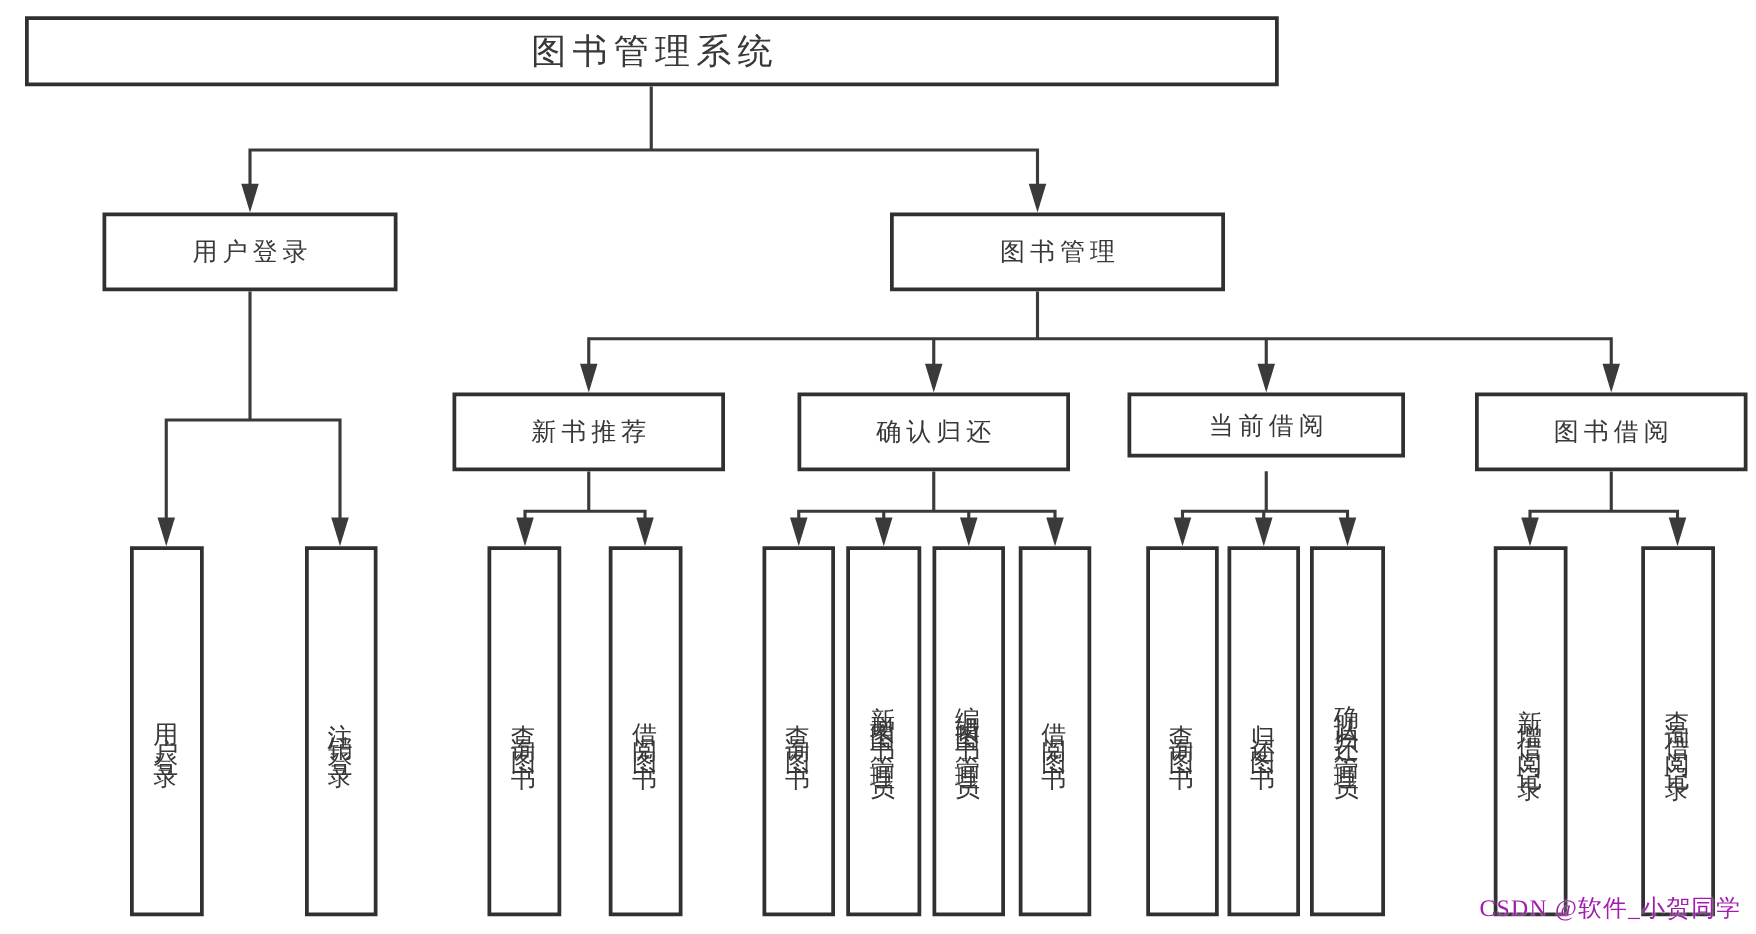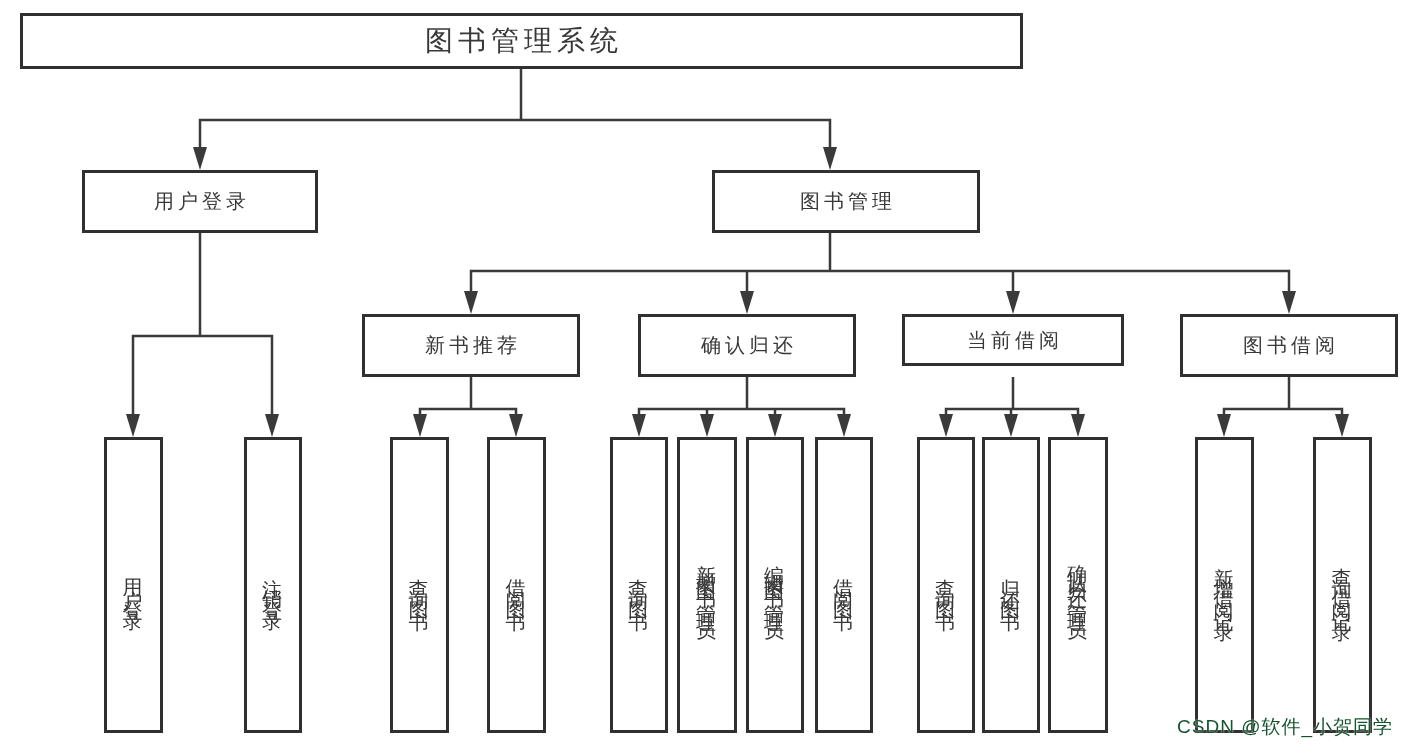--- a/index.html
+++ b/index.html
@@ -35,25 +35,25 @@
     text-orientation: mixed;
     font-size: 20px;
     letter-spacing: 11px;
   }
   .node.tight { letter-spacing: 8px; }
   .watermark {
     position: absolute;
     right: 12px;
     bottom: 7px;
     font-size: 19px;
-    color: #14532d;
+    color: #a21caf;
     letter-spacing: 1px;
     z-index: 5;
     text-shadow: 0 0 2px #ffffff;
-    font-family: Liberation Sans, sans-serif;
+    font-family: Liberation Serif, serif;
     white-space: nowrap;
   }
 </style>
 </head>
 <body>
 
 <div class="stage">
 
   <svg class="connectors" width="1405" height="747" viewBox="0 0 1405 747" aria-hidden="true">
     <g stroke="#3a3a3a" stroke-width="2.5" fill="none">

